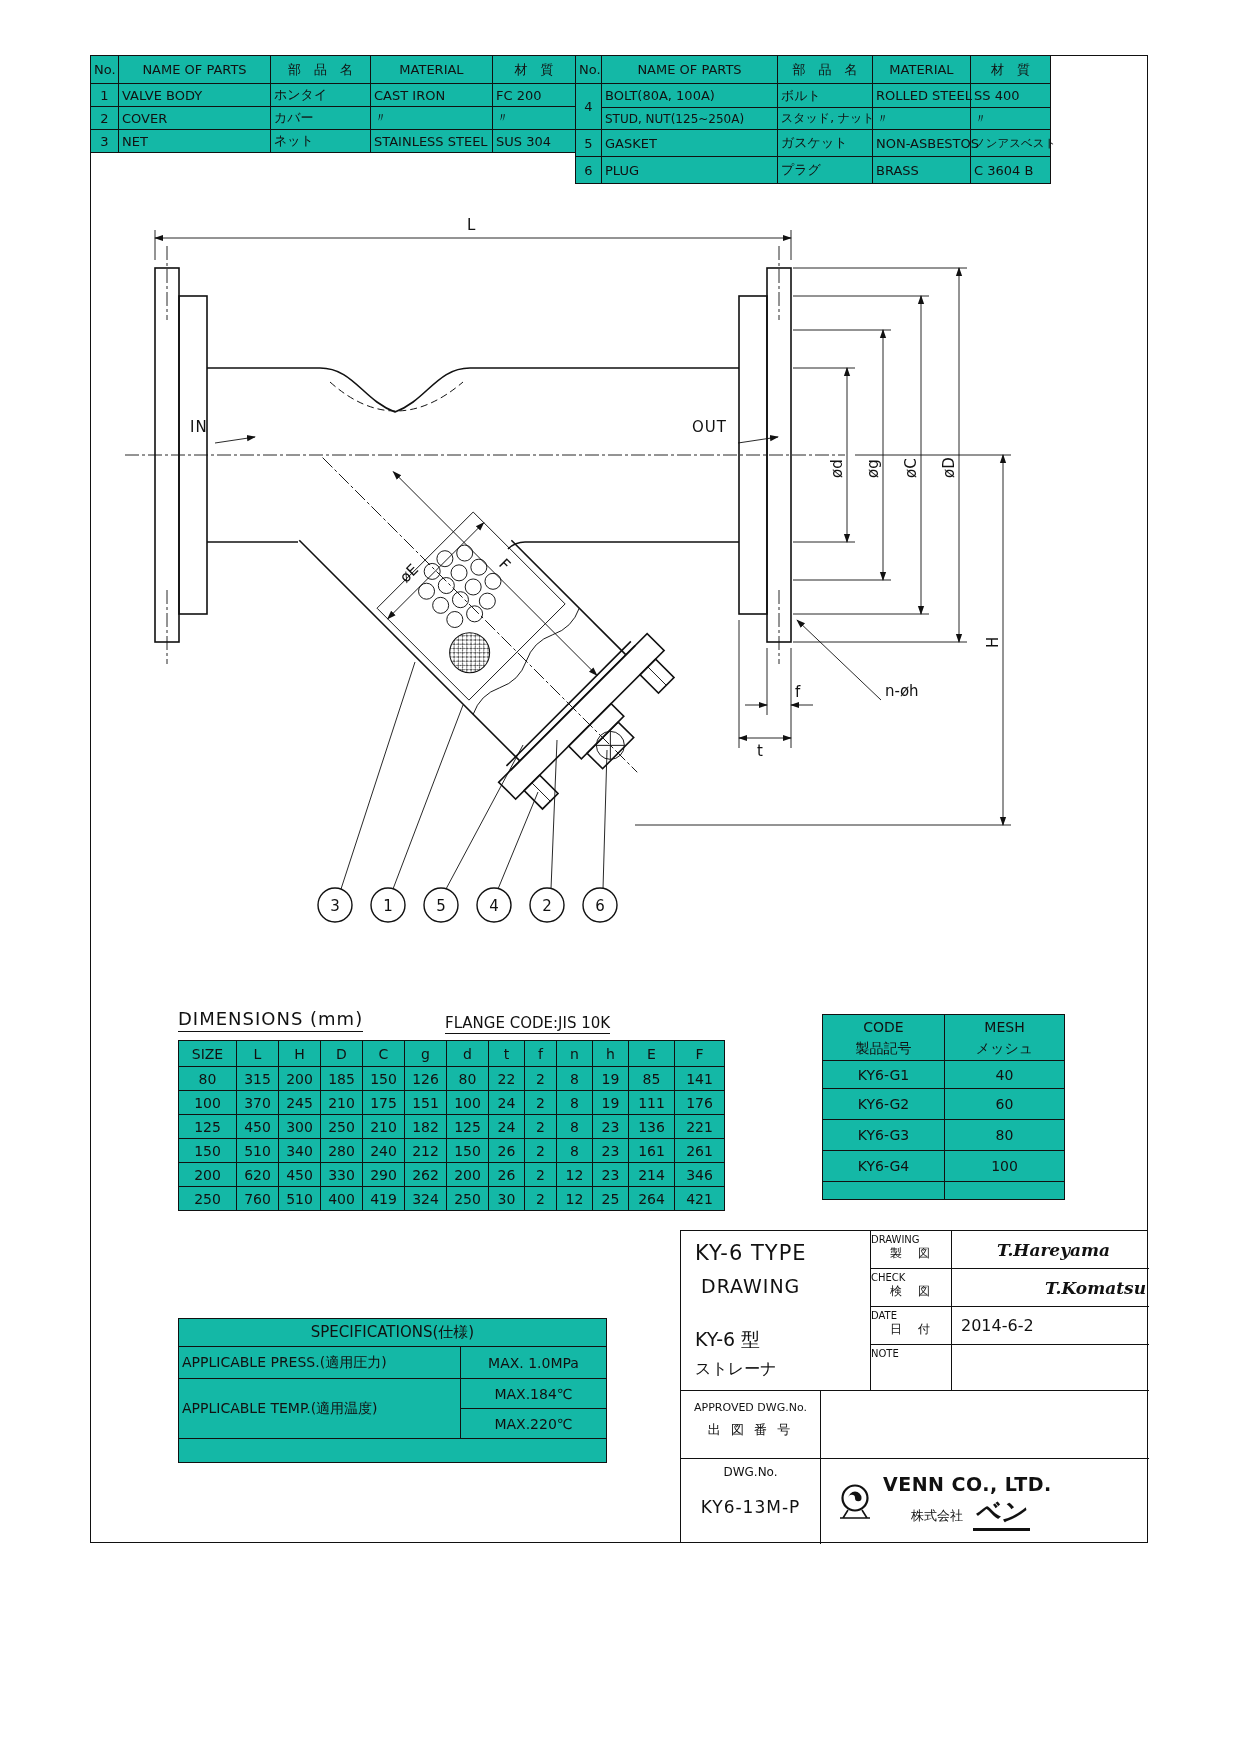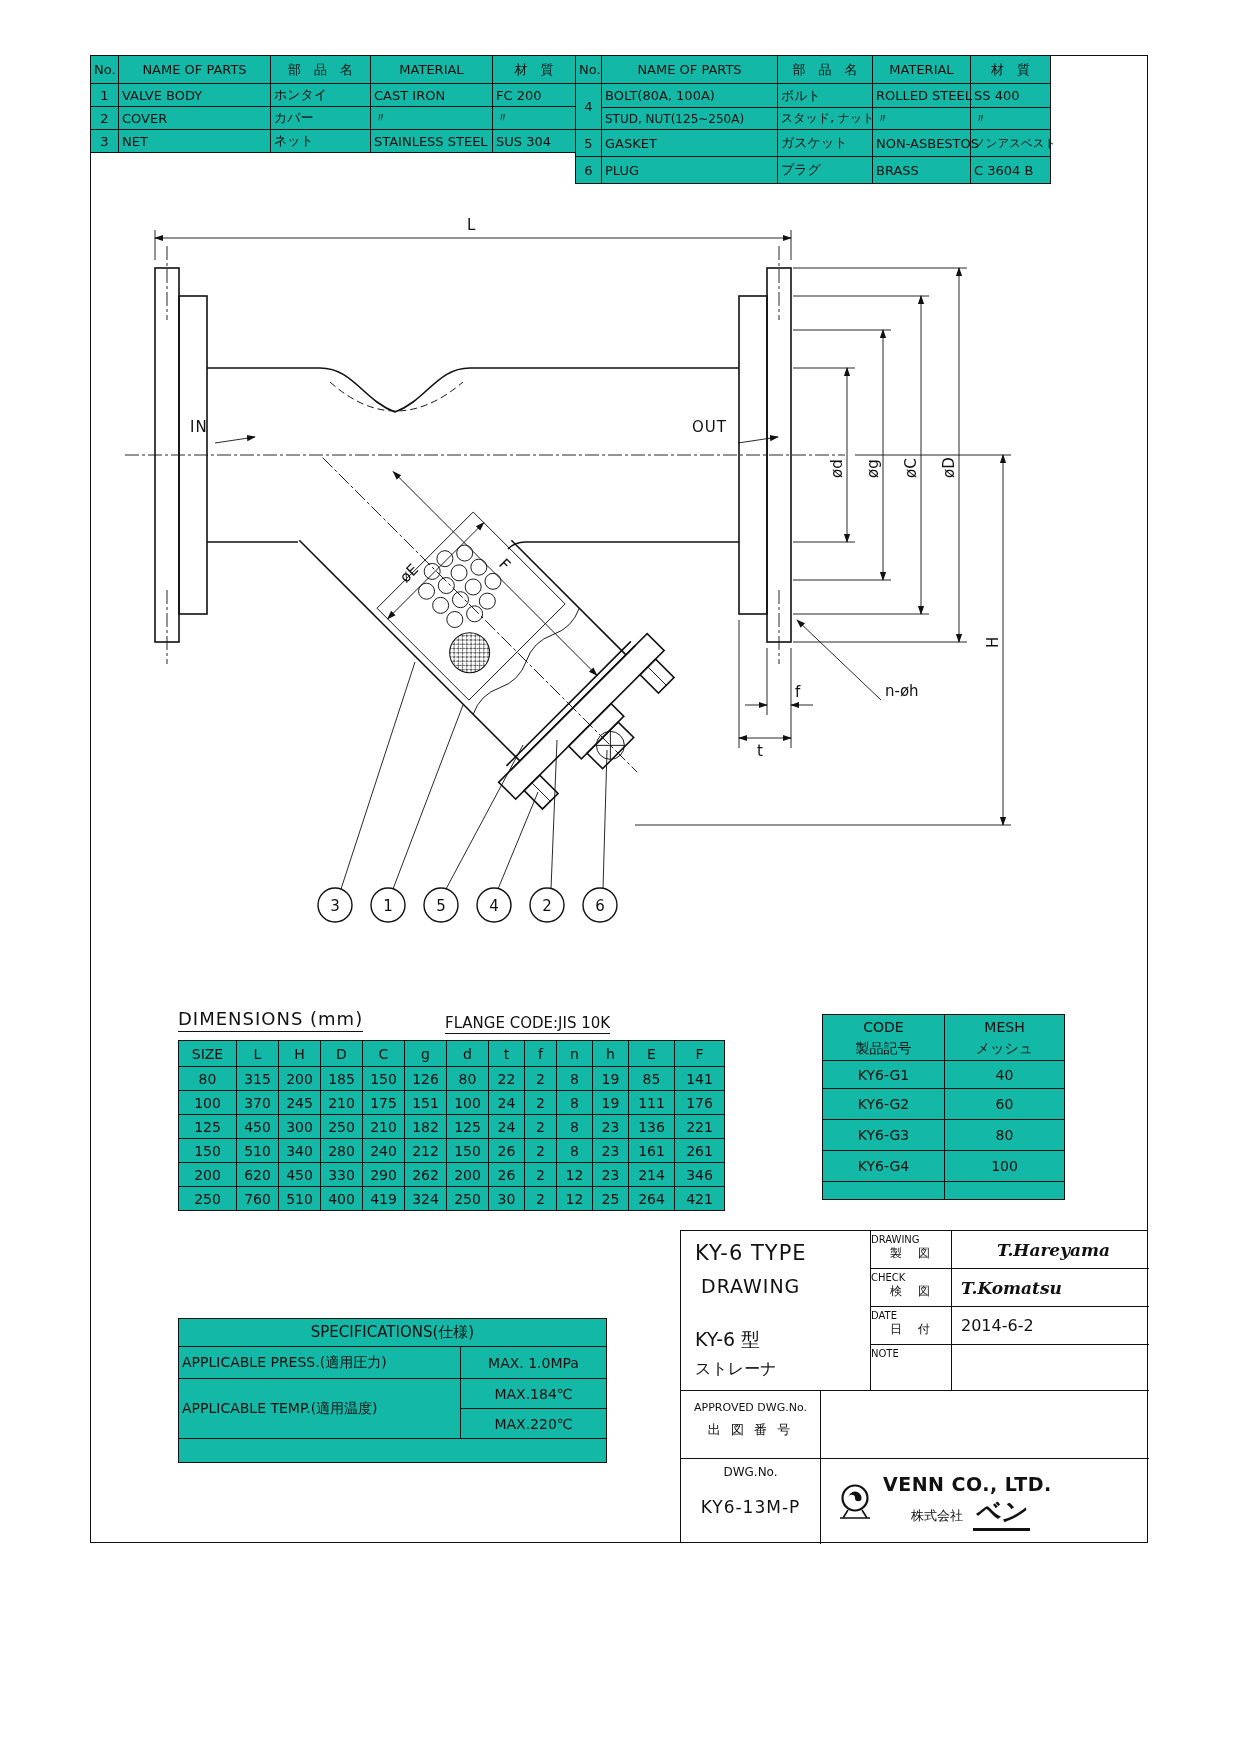--- a/index.html
+++ b/index.html
@@ -472,21 +472,21 @@
         <div class="tb-en">DRAWING</div>
         <div class="tb-jp">製　図</div>
       </div>
       <div class="abs sig" style="left:90px;top:0;width:185px;line-height:38px;text-align:center">T.Hareyama</div>
     </div>
     <div class="bb" style="left:190px;top:38px;width:278px;height:38px">
       <div class="abs br" style="left:0;top:0;width:80px;height:38px">
         <div class="tb-en">CHECK</div>
         <div class="tb-jp">検　図</div>
       </div>
-      <div class="abs sig" style="left:90px;top:0;width:185px;line-height:38px;text-align:left">T.Komatsu</div>
+      <div class="abs sig" style="left:90px;top:0;width:185px;line-height:38px;text-align:right">T.Komatsu</div>
     </div>
     <div class="bb" style="left:190px;top:76px;width:278px;height:38px">
       <div class="abs br" style="left:0;top:0;width:80px;height:38px">
         <div class="tb-en">DATE</div>
         <div class="tb-jp">日　付</div>
       </div>
       <div class="abs" style="left:90px;top:0;width:185px;line-height:38px;text-align:left;font-size:16px">2014-6-2</div>
     </div>
     <div class="bb" style="left:190px;top:114px;width:278px;height:46px">
       <div class="abs br" style="left:0;top:0;width:80px;height:46px">

